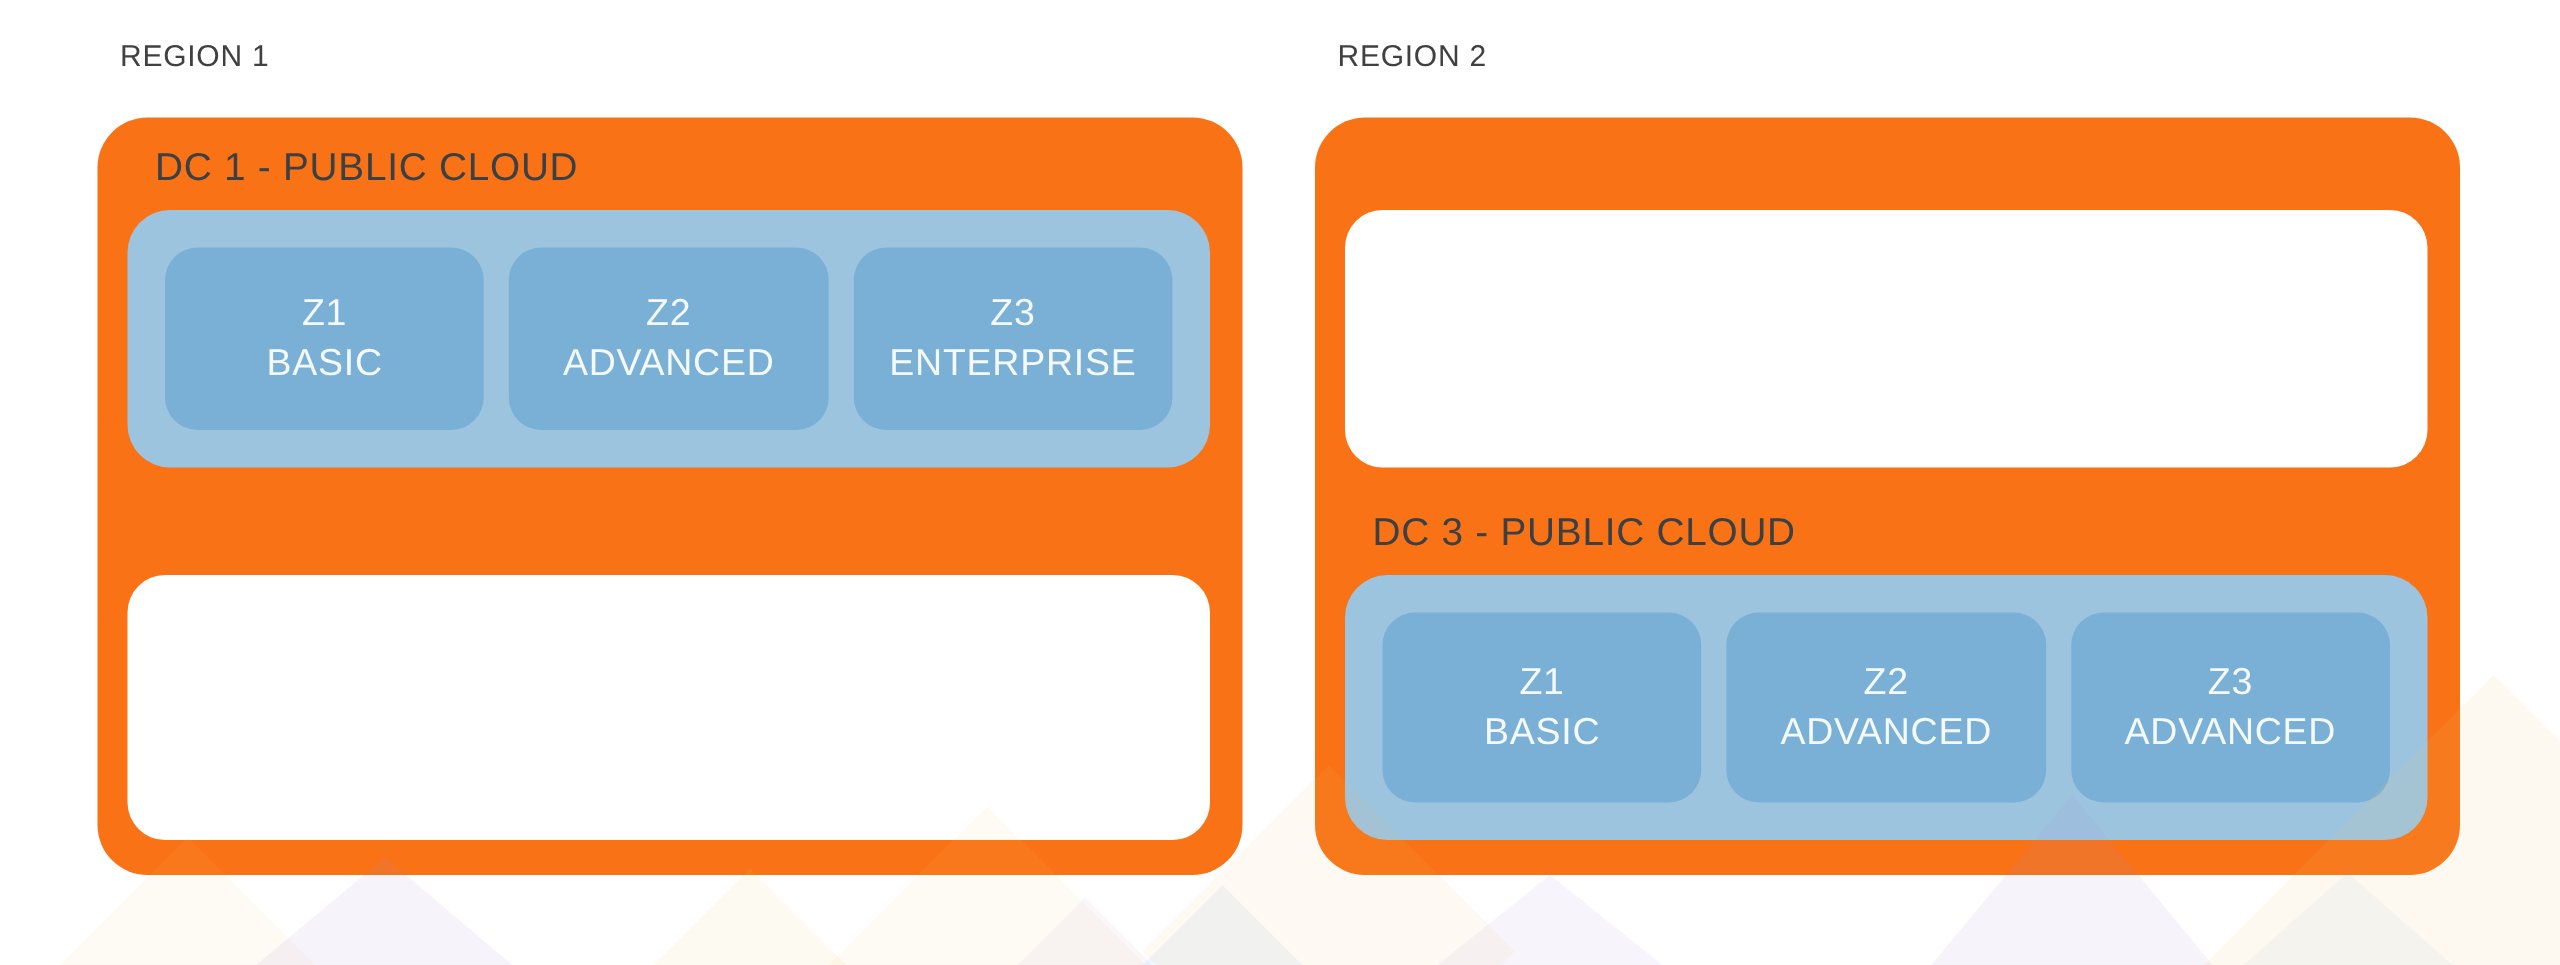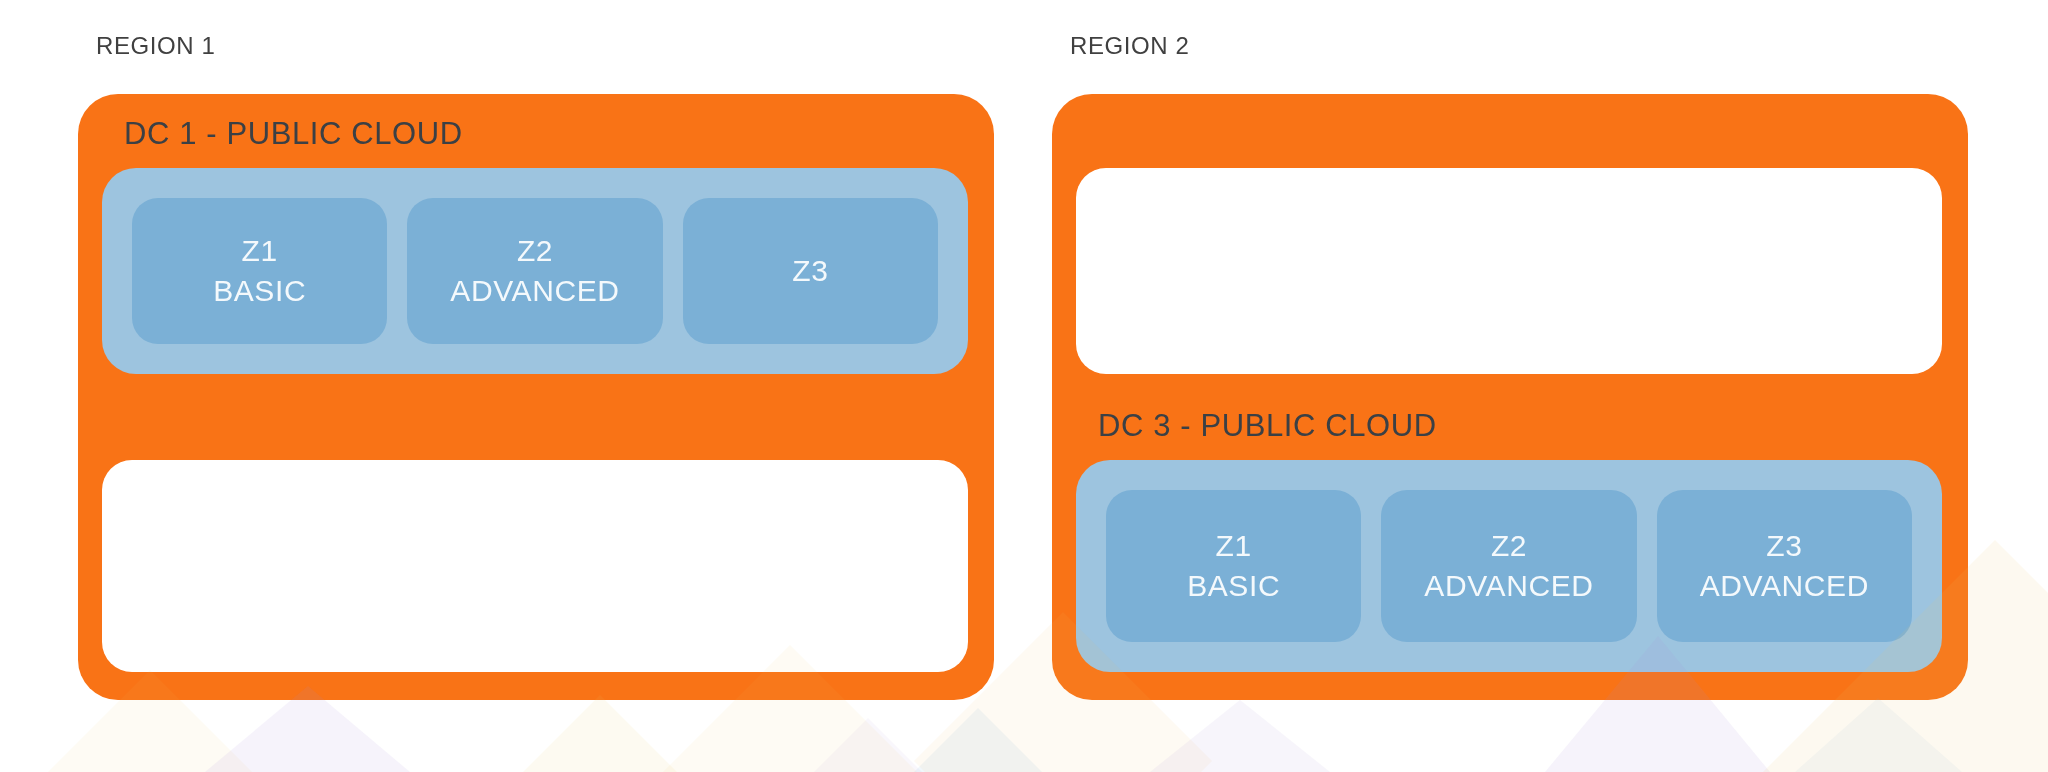--- a/index.html
+++ b/index.html
@@ -58,20 +58,21 @@
       <div class="zone">
         <div>Z1</div>
         <div>BASIC</div>
       </div>
       <div class="zone">
         <div>Z2</div>
         <div>ADVANCED</div>
       </div>
       <div class="zone">
         <div>Z3</div>
+        <div>ENTERPRISE</div>
       </div>
     </div>
     <div class="empty-box eb-bottom"></div>
   </div>
 
   <div class="region-label rl-2">REGION 2</div>
   <div class="region-box rb-2">
     <div class="empty-box eb-top"></div>
     <div class="dc-label slot-bottom">DC 3 - PUBLIC CLOUD</div>
     <div class="zone-group zg-bottom">

